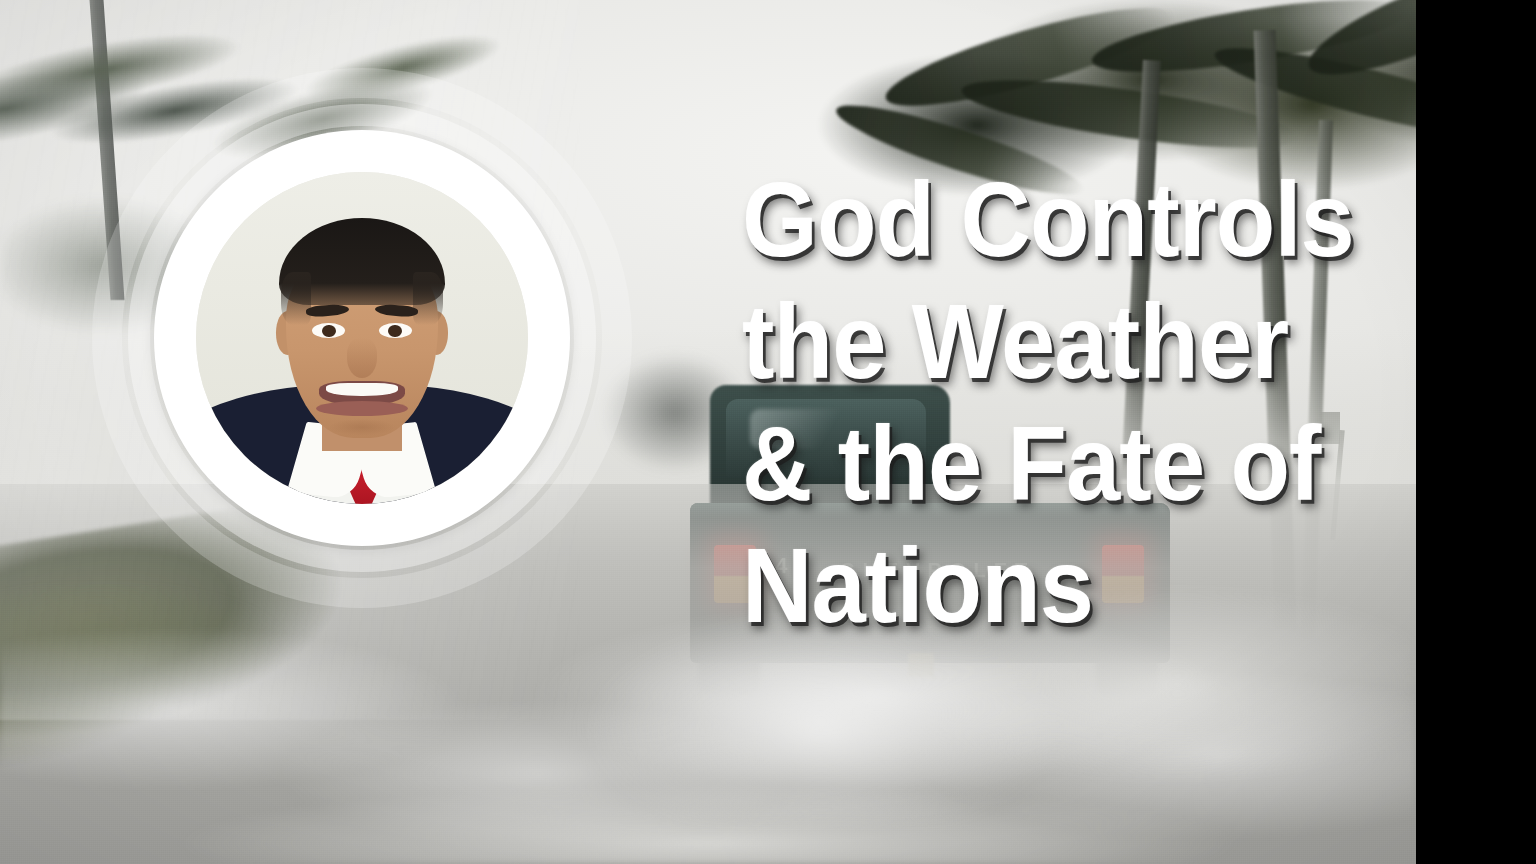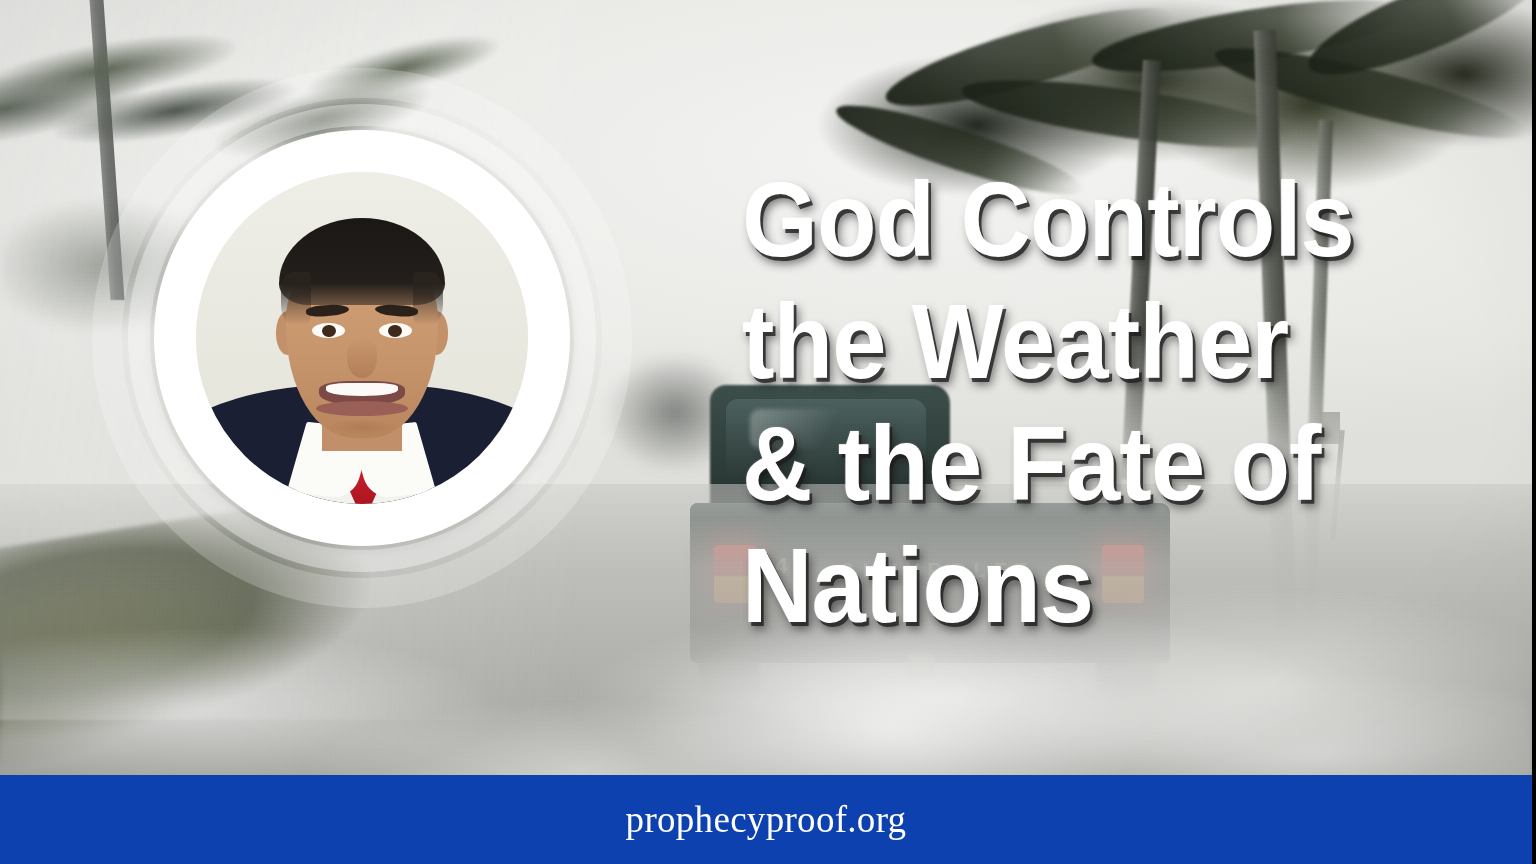--- a/index.html
+++ b/index.html
@@ -5,21 +5,21 @@
   * { margin:0; padding:0; box-sizing:border-box; }
   html,body{
     width:1536px; height:864px;
     background:#000;
     font-family:"Liberation Sans", sans-serif;
     overflow:hidden;
   }
 
   #poster{
     position:relative;
-    width:1532px; height:864px;
+    width:1416px; height:864px;
     overflow:hidden;
     background:#4c1d95;
   }
 
   
   .photo{ position:absolute; inset:0; overflow:hidden; }
 
   
   .sky{
     position:absolute; inset:0;
@@ -497,17 +497,14 @@
     </div>
   </div>
 
   <div class="title">
     <span class="ln">God Controls</span>
     <span class="ln">the Weather</span>
     <span class="ln">&amp; the Fate of</span>
     <span class="ln">Nations</span>
   </div>
 
-  <div class="footer">
-    <span class="footer-url">prophecyproof.org</span>
-  </div>
 
 </div>
 
 </body></html>

